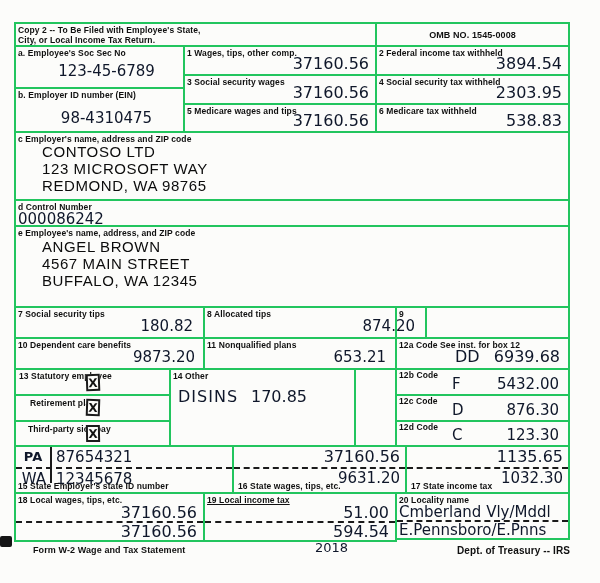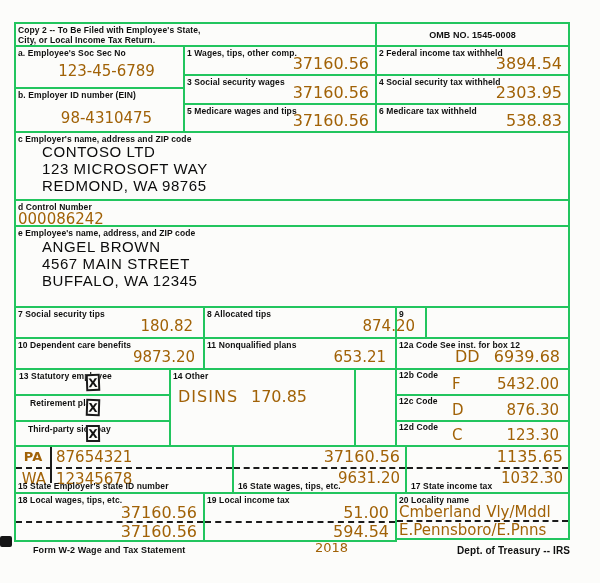--- a/index.html
+++ b/index.html
@@ -1,20 +1,20 @@
 <!DOCTYPE html>
 <html><head>
 <meta charset="utf-8">
 <style>
   html,body{margin:0;padding:0;background:#e8e8e8;}
   #page{position:relative;width:600px;height:583px;background:#fcfcfa;overflow:hidden;
         font-family:"Liberation Sans",sans-serif;color:#111;}
   .cell{position:absolute;border:2px solid #22c55e;box-sizing:border-box;background:transparent;}
   .lbl{position:absolute;font:bold 8.5px "Liberation Sans",sans-serif;color:#101010;white-space:nowrap;letter-spacing:0.1px;}
-  .val{position:absolute;font:15px "DejaVu Sans",sans-serif;color:#a16207;white-space:nowrap;}
+  .val{position:absolute;font:15px "DejaVu Sans",sans-serif;color:#0f172a;white-space:nowrap;}
   .val-lg{font-size:16px;}
   .val-sm{font-size:14px;}
   .addr{position:absolute;font:15px "Liberation Sans",sans-serif;letter-spacing:0.6px;color:#0c0c0c;line-height:17px;white-space:pre;}
   .dash{position:absolute;border-top:2px dashed #1b1b1b;height:0;}
   .vline{position:absolute;width:2px;background:#1b1b1b;}
   .chk{position:absolute;width:14px;height:17px;border:2px solid #1b1b1b;background:#fcfcfa;box-sizing:border-box;
        display:flex;align-items:center;justify-content:center;font:bold 12px "DejaVu Sans",sans-serif;z-index:3;}
   .bold{font-weight:bold;}
   .smudge{position:absolute;background:#151515;border-radius:2px;}
 </style>
@@ -170,21 +170,21 @@
     <div class="lbl" style="left:4px;bottom:1px;">17 State income tax</div>
   </div>
 
   <div class="cell" style="left:14px;top:492px;width:191px;height:50px;">
     <div class="lbl" style="left:2px;top:1px;">18 Local wages, tips, etc.</div>
     <div class="val val-lg" style="right:6px;top:9px;">37160.56</div>
     <div class="dash" style="left:0;right:0;top:27px;"></div>
     <div class="val val-lg" style="right:6px;top:28px;">37160.56</div>
   </div>
   <div class="cell" style="left:203px;top:492px;width:194px;height:50px;">
-    <div class="lbl" style="left:2px;top:1px;">19 Local income tax</div>
+    <div class="lbl" style="left:2px;top:1px;text-decoration:underline;">19 Local income tax</div>
     <div class="val val-lg" style="right:6px;top:9px;">51.00</div>
     <div class="dash" style="left:0;right:0;top:27px;"></div>
     <div class="val val-lg" style="right:6px;top:28px;">594.54</div>
   </div>
   <div class="cell" style="left:395px;top:492px;width:175px;height:48px;">
     <div class="lbl" style="left:2px;top:1px;">20 Locality name</div>
     <div class="val" style="left:2px;top:9px;">Cmberland Vly/Mddl</div>
     <div class="dash" style="left:0;right:0;top:26px;"></div>
     <div class="val" style="left:2px;top:27px;">E.Pennsboro/E.Pnns</div>
   </div>

